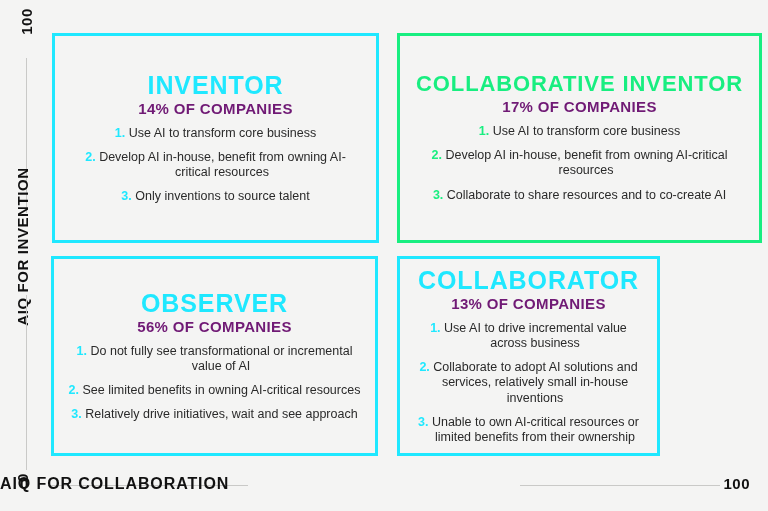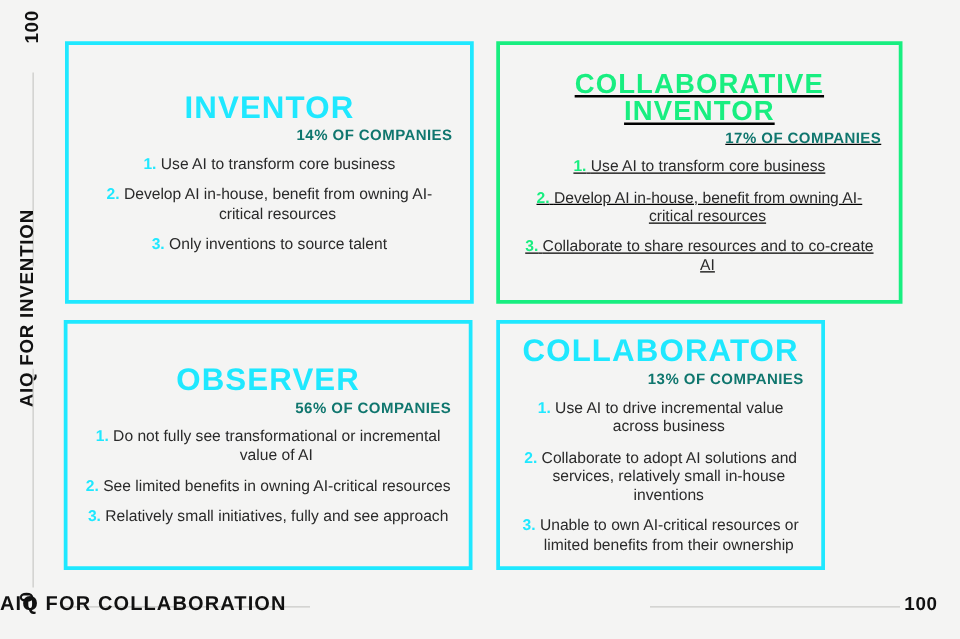--- a/index.html
+++ b/index.html
@@ -100,21 +100,21 @@
     position:absolute;
     box-sizing:border-box;
     border:3px solid #1fe8ff;
     background:#f4f4f3;
     display:flex;
     flex-direction:column;
     align-items:center;
     text-align:center;
   }
   .q-inventor     {left:52px; top:33px;  width:327px;height:210px;}
-  .q-collab-inv   {left:397px;top:33px;  width:325px;height:210px;border-color:#18ee80;text-decoration:underline;}
+  .q-collab-inv   {left:397px;top:33px;  width:365px;height:210px;border-color:#18ee80;}
   .q-observer     {left:51px; top:256px; width:327px;height:200px;}
   .q-collaborator {left:397px;top:256px; width:263px;height:200px;}
 
   .q-body{
     width:100%;
     padding:0 14px;
     box-sizing:border-box;
     margin-top:auto;
     margin-bottom:auto;
   }
@@ -124,27 +124,26 @@
     font-weight:800;
     letter-spacing:0.9px;
     line-height:1.04;
     color:#1fe8ff;
     margin:0 0 2px 0;
     text-transform:uppercase;
   }
   .q-collab-inv .q-title{color:#18ee80;font-size:22px;}
 
   .q-subtitle{
-    font-size:12px;
+    font-size:15px;
     font-weight:800;
     letter-spacing:0.35px;
-    color:#0f766e;
+    color:#701a75;
     margin:0 0 9px 0;
     text-transform:uppercase;
-    text-align:right;
   }
 
   .q-list{
     list-style:none;
     margin:0;padding:0;
   }
   .q-list li{
     font-size:12.5px;
     line-height:1.22;
     color:#2a2a2a;
@@ -196,21 +195,21 @@
     </div>
   </div>
 
   <div class="quadrant q-observer">
     <div class="q-body">
       <div class="q-title">OBSERVER</div>
       <div class="q-subtitle">56% OF COMPANIES</div>
       <ul class="q-list">
         <li><span class="q-num">1.</span> <span>Do not fully see transformational or incremental value of AI</span></li>
         <li><span class="q-num">2.</span> <span>See limited benefits in owning AI-critical resources</span></li>
-        <li><span class="q-num">3.</span> <span>Relatively small initiatives, fully and see approach</span></li>
+        <li><span class="q-num">3.</span> <span>Relatively drive initiatives, wait and see approach</span></li>
       </ul>
     </div>
   </div>
 
   <div class="quadrant q-collaborator">
     <div class="q-body">
       <div class="q-title">COLLABORATOR</div>
       <div class="q-subtitle">13% OF COMPANIES</div>
       <ul class="q-list">
         <li><span class="q-num">1.</span> <span>Use AI to drive incremental value across business</span></li>

